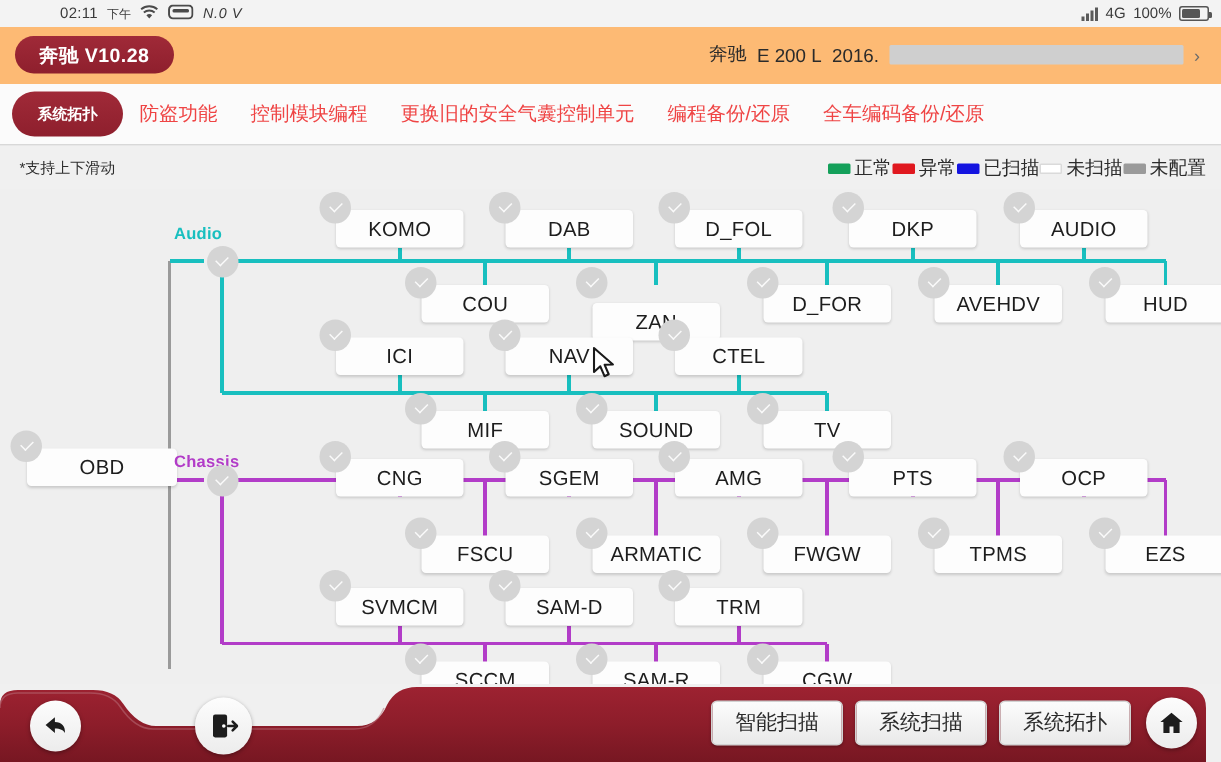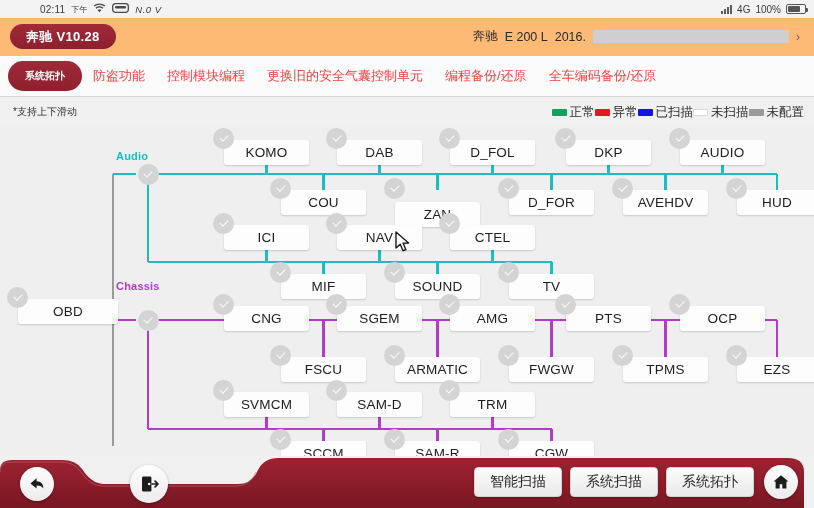--- a/index.html
+++ b/index.html
@@ -343,21 +343,21 @@
         <div class="chk" style="left: 439px; top: 254px;"></div>
         <div class="node" style="left: 281px; top: 315px; width: 85px;">SCCM</div>
         <div class="chk" style="left: 270px; top: 303px;"></div>
         <div class="node" style="left: 395px; top: 315px; width: 85px;">SAM-R</div>
         <div class="chk" style="left: 384px; top: 303px;"></div>
         <div class="node" style="left: 509px; top: 315px; width: 85px;">CGW</div>
         <div class="chk" style="left: 498px; top: 303px;"></div>
       </div>
     <div id="buslabels">
         <div class="buslabel" style="left: 116px; top: 24px; color: rgb(24, 191, 191);">Audio</div>
-        <div class="buslabel" style="left: 116px; top: 154px; color: rgb(178, 60, 200);">Chassis</div>
+        <div class="buslabel" style="left: 116px; top: 176px; color: rgb(178, 60, 200);">Chassis</div>
       </div>
 
     <div class="cursor" style="left:395px;top:105px">
       <svg width="17" height="22" viewBox="0 0 17 22">
         <path d="M1 1 L1 17 L5.2 13.2 L8 19.8 L10.8 18.5 L8.1 12.2 L13.6 12z" fill="#ffffff" stroke="#1a1a1a" stroke-width="1.4" stroke-linejoin="round"></path>
       </svg>
     </div>
   </div>
 
   <div class="bottombar">

